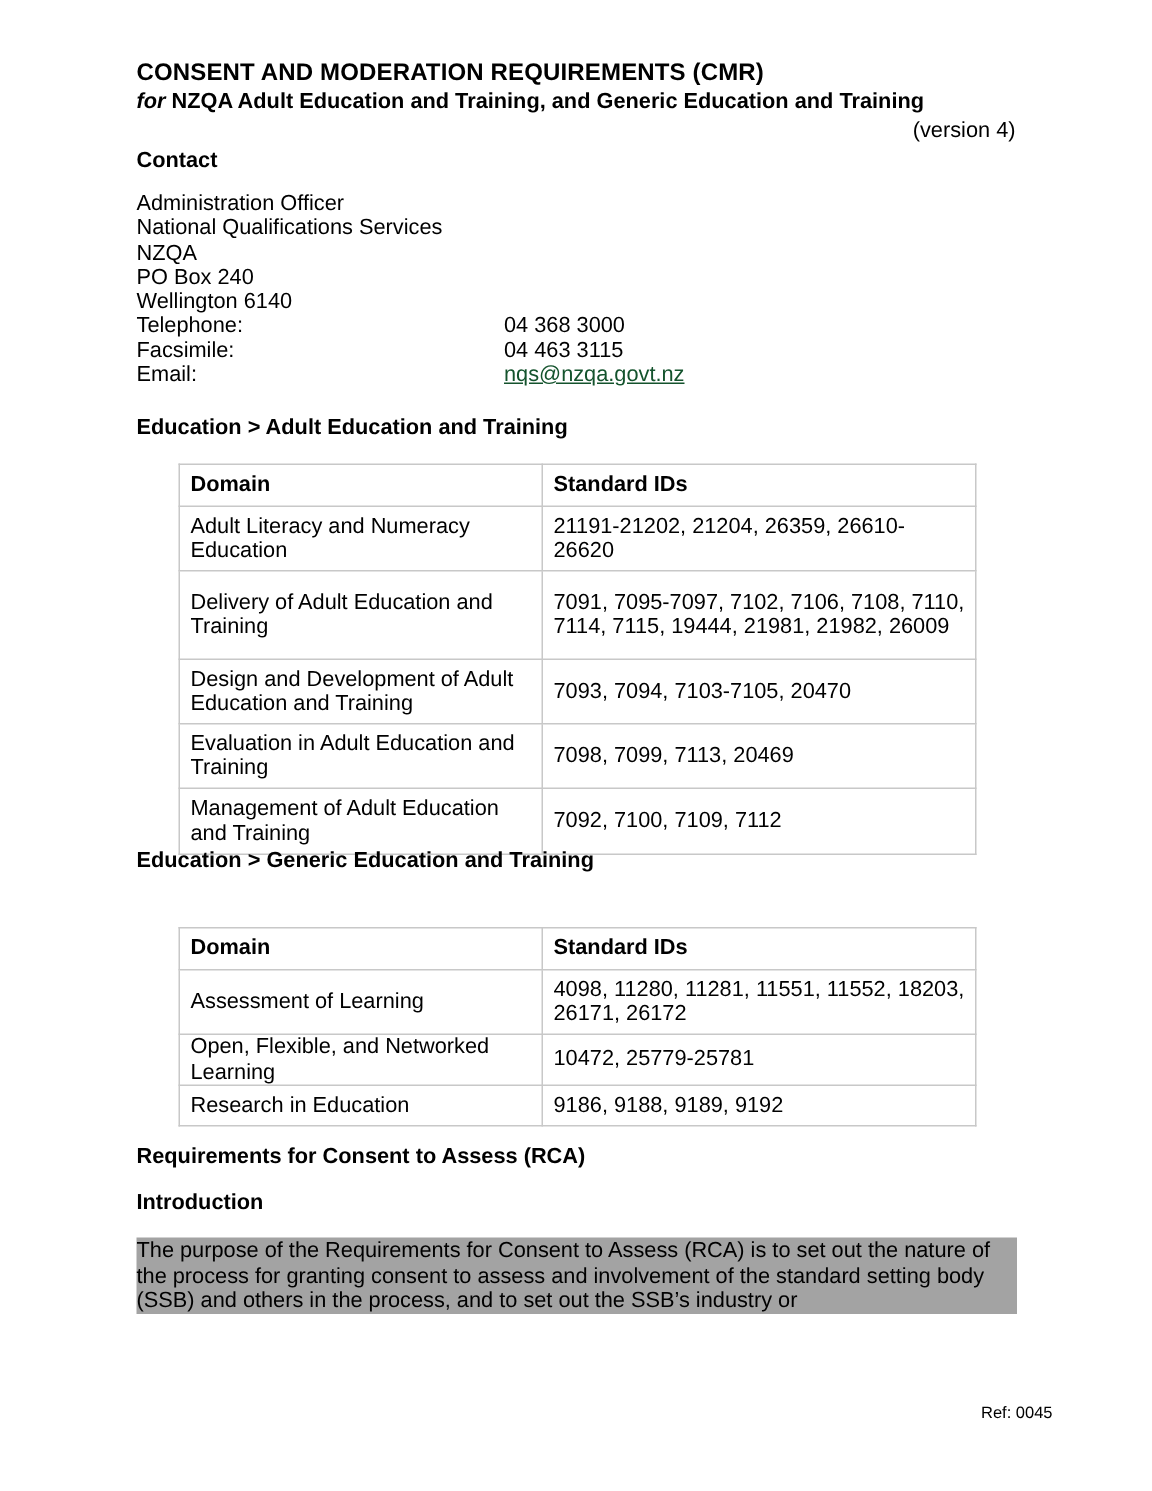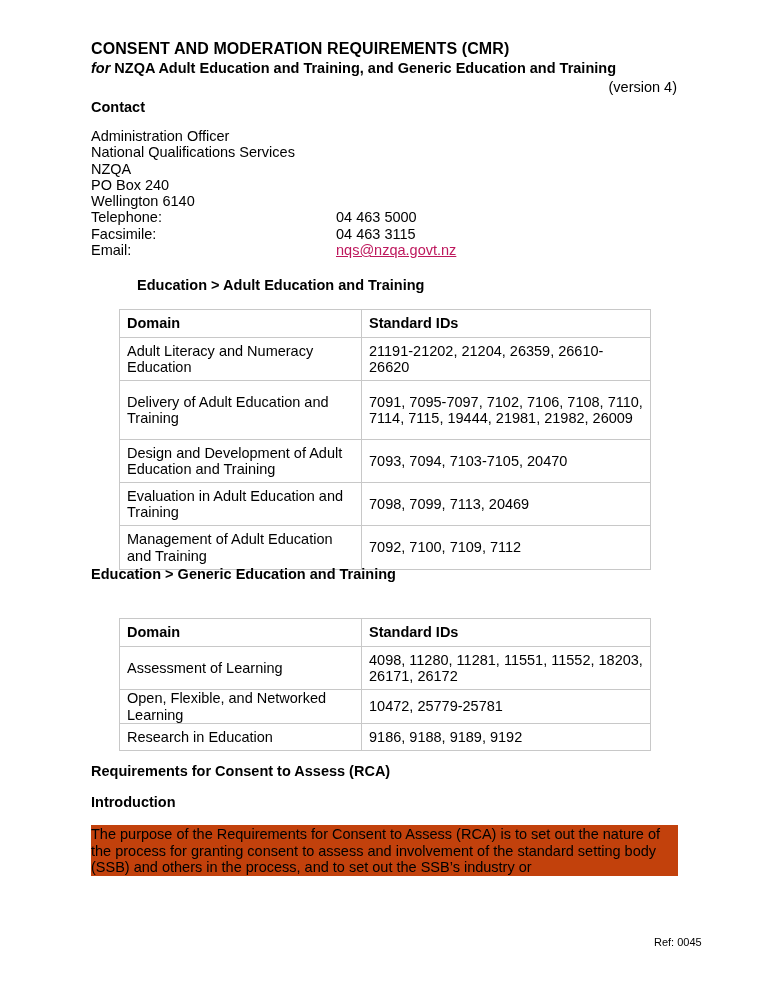--- a/index.html
+++ b/index.html
@@ -15,65 +15,65 @@
     }
     .subtitle {
       left: 91px; top: 60px; font-size: 14.5px; font-weight: bold; white-space: nowrap;
     }
     .subtitle i { font-style: italic; }
     .version { right: 91px; top: 79px; font-size: 14.5px; white-space: nowrap; }
     .h-bold { font-weight: bold; font-size: 14.5px; white-space: nowrap; }
     .contact-block { left: 91px; top: 128px; line-height: 16.3px; }
     .contact-block .row { display: flex; white-space: nowrap; }
     .contact-block .lbl { width: 245px; }
-    .contact-block a { color: #be185d; }
+    .contact-block a { color: #14532d; }
     table.cmr {
       position: absolute; left: 119px; width: 532px;
       border-collapse: collapse; font-size: 14.5px; line-height: 16.5px;
     }
     table.cmr td, table.cmr th {
       border: 1.5px solid #c8c8c8; padding: 0 7px; text-align: left; vertical-align: middle;
     }
     table.cmr th { font-weight: bold; }
     table.cmr col.c1 { width: 242px; }
     .intro-para {
-      left: 91px; top: 825px; width: 587px; background: #c2410c;
+      left: 91px; top: 825px; width: 587px; background: #a3a3a3;
       line-height: 16.5px; font-size: 14.5px; padding-top: 1px;
     }
     .ref { left: 654px; top: 936px; font-size: 11px; white-space: nowrap; }
   </style>
 </head>
 <body>
 
 <div class="abs title">CONSENT AND MODERATION REQUIREMENTS (CMR)</div>
 <div class="abs subtitle"><i>for</i><span> NZQA Adult Education and Training, and Generic Education and Training</span></div>
 <div class="abs version">(version 4)</div>
 
 <div class="abs h-bold" style="left:91px; top:99px;">Contact</div>
 <div class="abs contact-block">
   <div class="row">Administration Officer</div>
   <div class="row">National Qualifications Services</div>
   <div class="row">NZQA</div>
   <div class="row">PO Box 240</div>
   <div class="row">Wellington 6140</div>
   <div class="row">
     <span class="lbl">Telephone:</span>
-    <span>04 463 5000</span>
+    <span>04 368 3000</span>
   </div>
   <div class="row">
     <span class="lbl">Facsimile:</span>
     <span>04 463 3115</span>
   </div>
   <div class="row">
     <span class="lbl">Email:</span>
     <a href="#">nqs@nzqa.govt.nz</a>
   </div>
 </div>
 
-<div class="abs h-bold" style="left:91px; top:277px;margin-left:46px;">Education &gt; Adult Education and Training</div>
+<div class="abs h-bold" style="left:91px; top:277px;">Education &gt; Adult Education and Training</div>
 <table class="cmr" style="top:309px;">
   <colgroup>
       <col class="c1">
       <col>
     </colgroup>
   <tbody>
       <tr style="height:28px;">
     <th>Domain</th>
     <th>Standard IDs</th>
   </tr>

